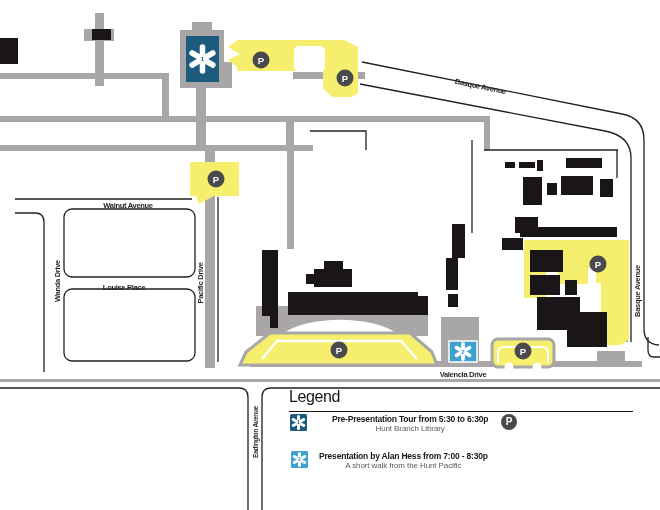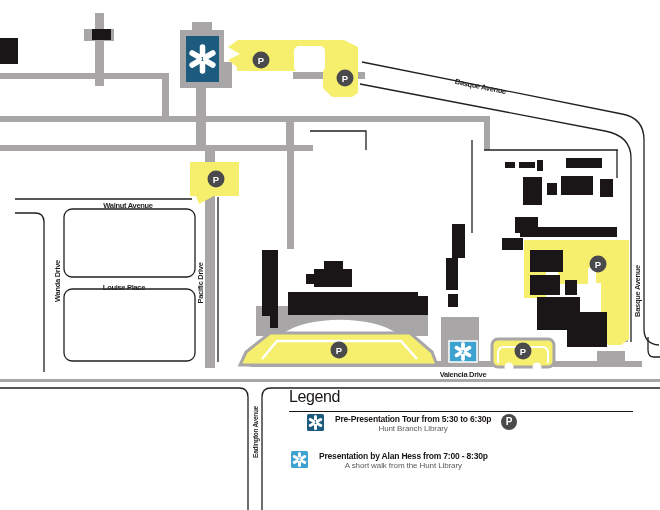--- a/index.html
+++ b/index.html
@@ -179,21 +179,21 @@
     <text class="stlbl" transform="translate(640,291) rotate(-90)" text-anchor="middle" font-size="7px">Basque Avenue</text>
     <text class="stlbl" x="463" y="377" text-anchor="middle">Valencia Drive</text>
     <text class="stlbl stlbl-sm" transform="translate(258,432) rotate(-90)" text-anchor="middle">Eadington Avenue</text>
   </g>
 </svg>
 
 <div id="legend">
   <div class="lg-title">Legend</div>
   <div class="lg-rule"></div>
 
-  <div class="lg-item" style="left:19px;top:27px;width:205px;">
+  <div class="lg-item" style="left:2px;top:27px;width:205px;gap:14px;">
     <svg class="lg-ic" width="17" height="17">
       <rect x="0" y="0" width="17" height="17" rx="1.5" fill="#1d5b7e"></rect>
       <g stroke="#ffffff" stroke-width="3" stroke-linecap="round">
         <path d="M8.5,2.5 V14.5"></path>
             <path d="M3.3,5.5 L13.7,11.5"></path>
             <path d="M3.3,11.5 L13.7,5.5"></path>
       </g>
       <text x="8.5" y="10.4" text-anchor="middle" font-size="5" font-weight="bold" fill="#1d5b7e" font-family="Liberation Sans, sans-serif">1</text>
     </svg>
     <div class="lg-txt">
@@ -207,21 +207,21 @@
       <rect x="0" y="0" width="17" height="17" rx="1.5" fill="#3ea2d1"></rect>
       <g stroke="#ffffff" stroke-width="3" stroke-linecap="round">
         <path d="M8.5,2.5 V14.5"></path>
             <path d="M3.3,5.5 L13.7,11.5"></path>
             <path d="M3.3,11.5 L13.7,5.5"></path>
       </g>
       <text x="8.5" y="10.4" text-anchor="middle" font-size="5" font-weight="bold" fill="#2e93c4" font-family="Liberation Sans, sans-serif">2</text>
     </svg>
     <div class="lg-txt">
       <div class="lg-it">Presentation by Alan Hess from 7:00 - 8:30p</div>
-      <div class="lg-il">A short walk from the Hunt Library</div>
+      <div class="lg-il">A short walk from the Hunt Pacific</div>
     </div>
   </div>
 
   <div class="lg-item" style="left:213px;top:27px;width:145px;">
     <div class="lg-circ">P</div>
   </div>
 </div>
 
 </div>
 

